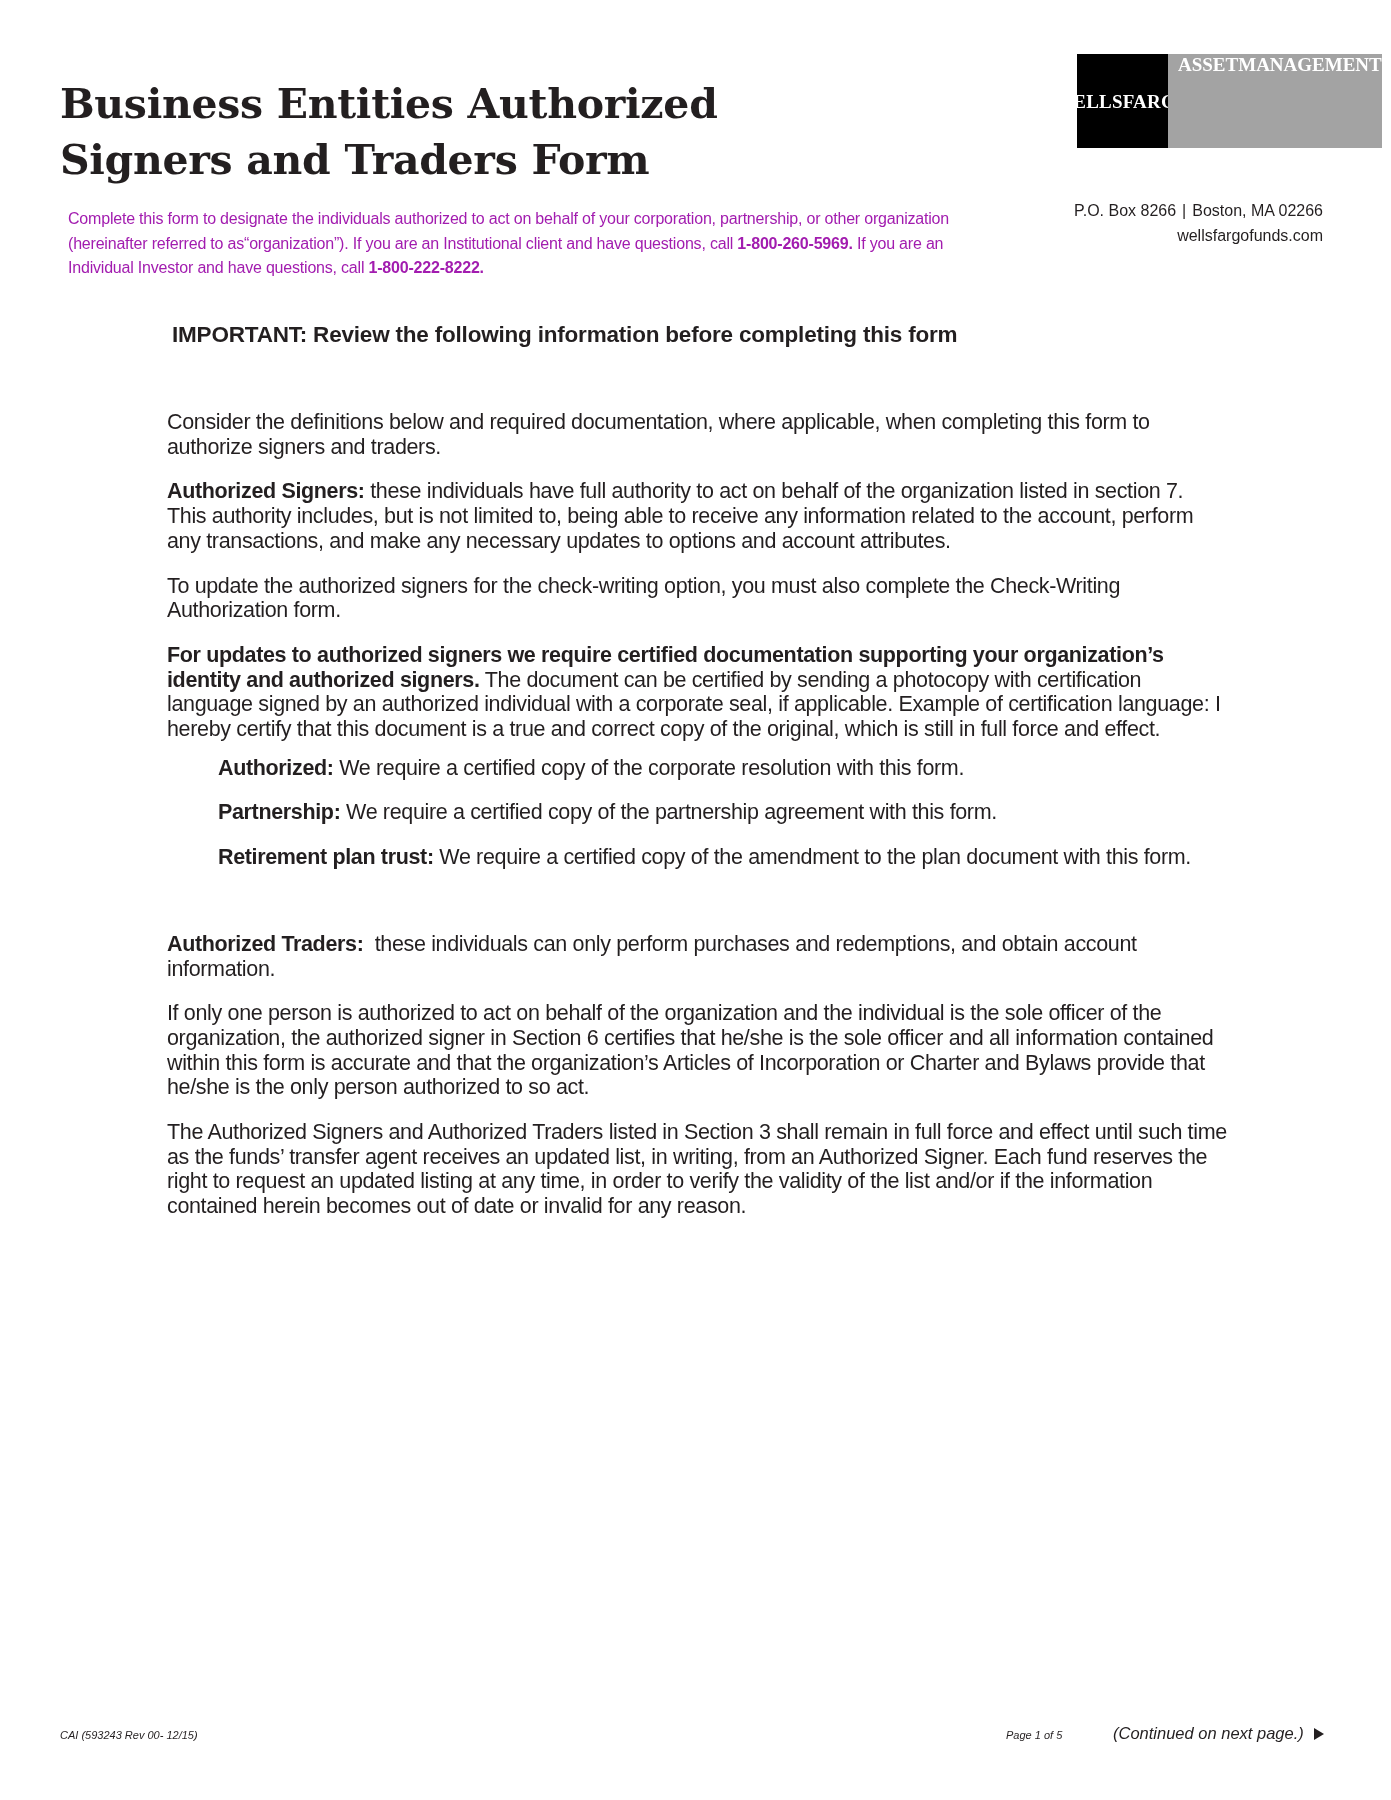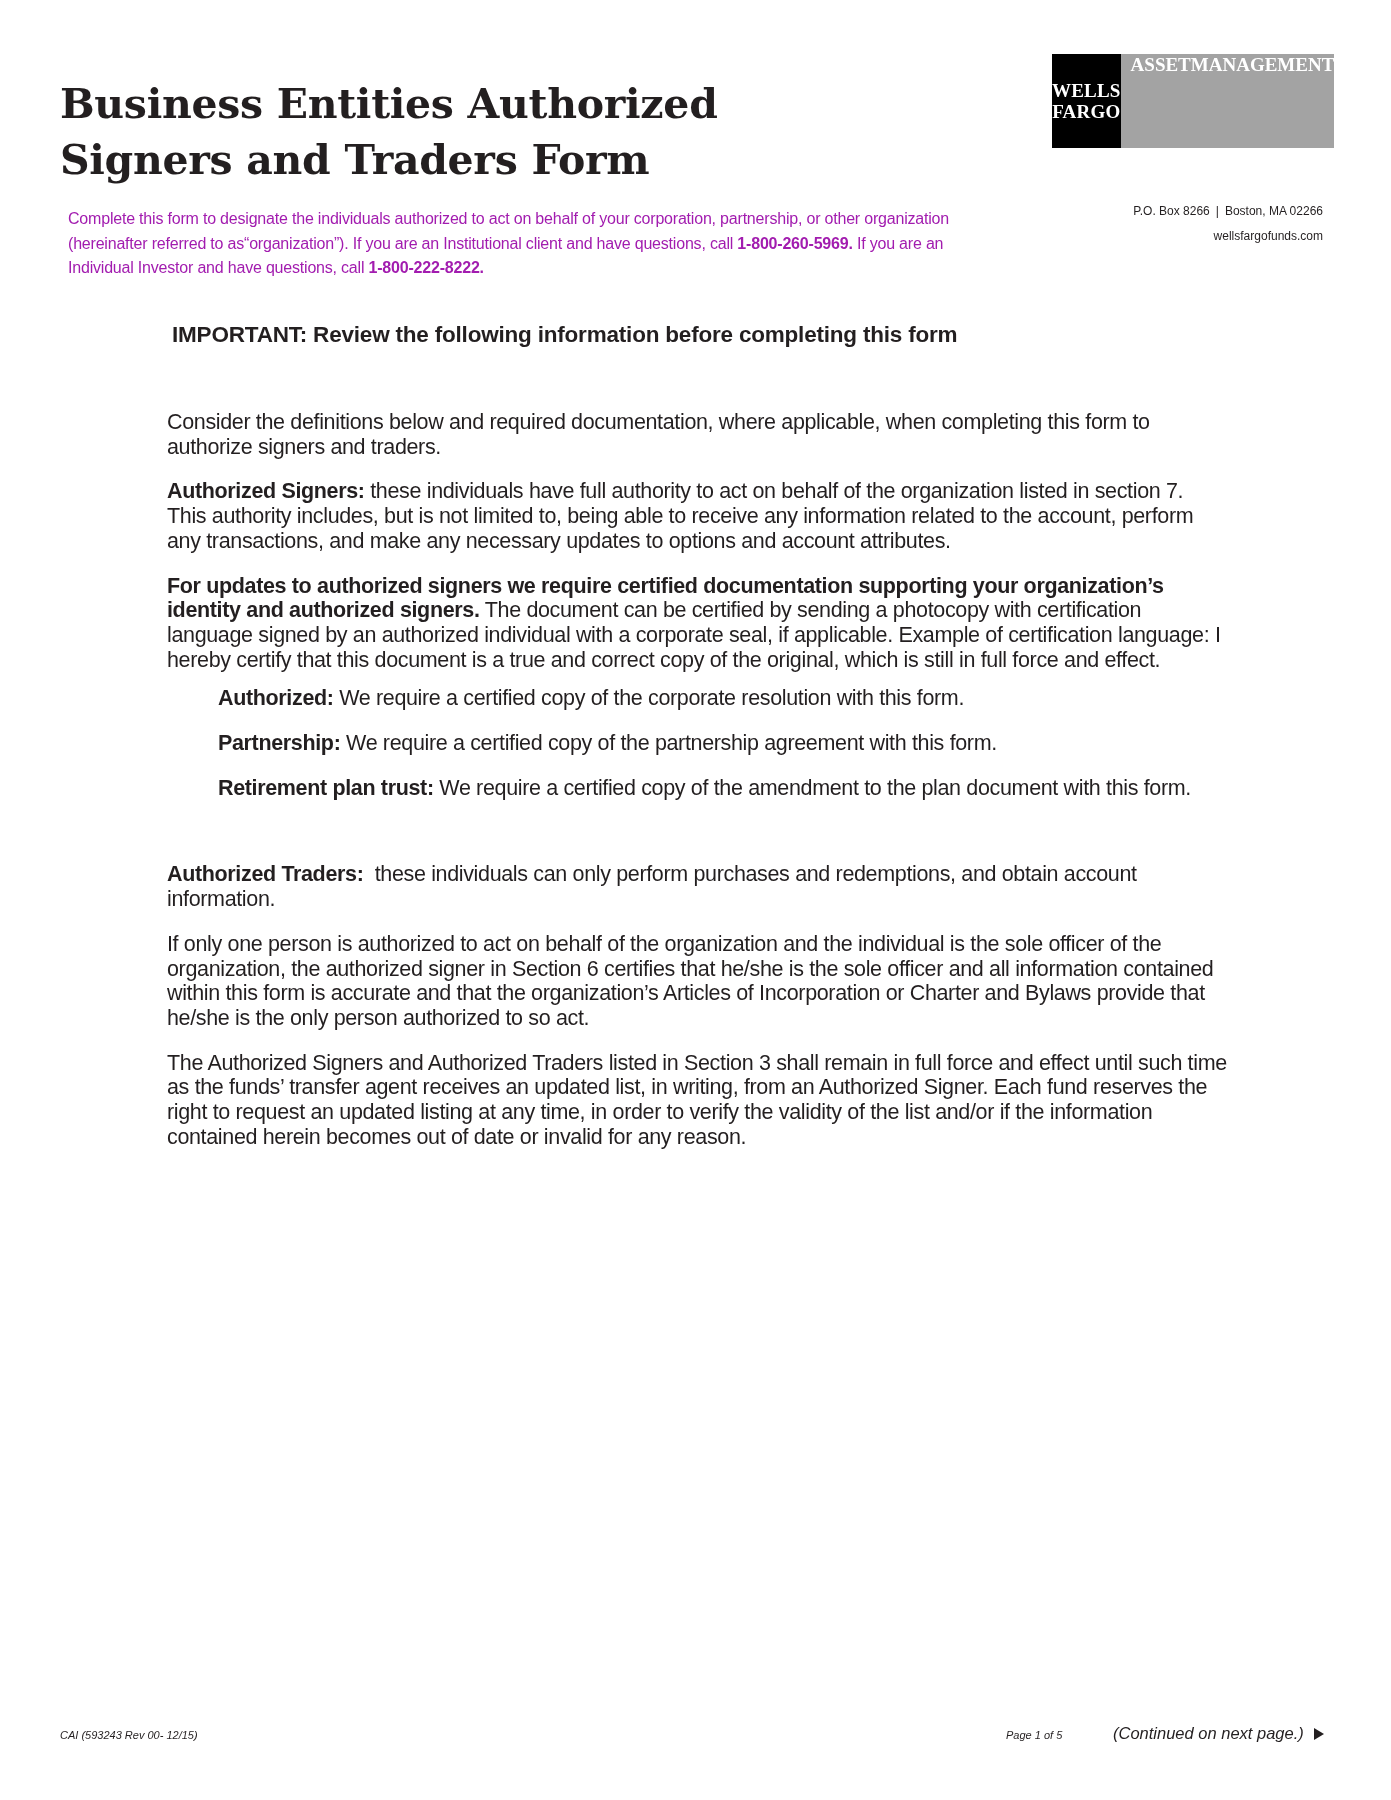--- a/index.html
+++ b/index.html
@@ -3,32 +3,32 @@
   <meta charset="utf-8">
   <style>
     html, body { margin: 0; padding: 0; background: #ffffff; }
     body { width: 1391px; height: 1800px; position: relative; overflow: hidden; color: #231f20; }
     .page { position: absolute; left: 0; top: 0; width: 1391px; height: 1800px; }
 
     .title { position: absolute; left: 60px; top: 76px; margin: 0;
       font-family: "DejaVu Serif", serif; font-weight: bold; font-size: 41px; line-height: 56px; color: #231f20; letter-spacing: -0.3px; }
 
     .logo { position: absolute; left: 1052px; top: 54px; height: 94px; width: 269px; display: flex; }
-    .logo .wf { width: 91px; height: 94px; background: #000; color: #fff; display: flex; flex-direction: column; justify-content: center; align-items: center;
-      font-family: "Liberation Serif", serif; font-weight: bold; font-size: 19px; line-height: 21px; letter-spacing: 0.2px; }
+    .logo .wf { width: 91px; height: 94px; background: #000; color: #fff; display: flex; flex-direction: row; justify-content: center; align-items: center;
+      font-family: "Liberation Serif", serif; font-weight: bold; font-size: 19px; line-height: 21px; letter-spacing: 0.2px; margin-left: 25px; }
     .logo .sep { width: 4px; background: #fff; }
     .logo .am { flex: 1; background: #a3a3a3; color: #fff; display: flex; flex-direction: row; justify-content: center; padding-left: 10px;
       font-family: "Liberation Serif", serif; font-weight: bold; font-size: 19px; line-height: 21px; }
 
     .intro { position: absolute; left: 60px; top: 199px; width: 900px; margin: 8px;
       font-family: "Liberation Sans", sans-serif; font-size: 16px; line-height: 24.5px; color: #a21caf; letter-spacing: -0.2px; }
     .intro b { font-weight: bold; }
 
     .address { position: absolute; right: 68px; top: 199px; text-align: right;
-      font-family: "Liberation Sans", sans-serif; font-size: 12px; line-height: 24.5px; color: #231f20; }
+      font-family: "Liberation Sans", sans-serif; font-size: 16px; line-height: 24.5px; color: #231f20; }
     .address .bar { padding: 0 6px; }
 
     .important { position: absolute; left: 167px; top: 315px; margin: 5px;
       font-family: "Liberation Sans", sans-serif; font-weight: bold; font-size: 22.5px; line-height: 30px; color: #231f20; letter-spacing: -0.2px; }
 
     .body { position: absolute; left: 167px; top: 410px; width: 1060px;
       font-family: "Liberation Sans", sans-serif; font-size: 21.5px; line-height: 24.7px; color: #231f20; letter-spacing: -0.35px; }
     .body p { margin: 0 0 20px 0; }
     .body b { font-weight: bold; }
     .body .indent { margin-left: 51px; }
@@ -76,20 +76,21 @@
     <div>wellsfargofunds.com</div>
   </div>
 
   <h2 class="important">IMPORTANT: Review the following information before completing this form</h2>
 
   <div class="body">
     <p>Consider the definitions below and required documentation, where applicable, when completing this form to authorize signers and traders.</p>
 
     <p><b>Authorized Signers:</b><span> these individuals have full authority to act on behalf of the organization listed in section 7. This authority includes, but is not limited to, being able to receive any information related to the account, perform any transactions, and make any necessary updates to options and account attributes.</span></p>
 
+    <p>To update the authorized signers for the check-writing option, you must also complete the Check-Writing Authorization form.</p>
 
     <p style="margin-bottom:14px"><b>For updates to authorized signers we require certified documentation supporting your organization’s identity and authorized signers.</b><span> The document can be certified by sending a photocopy with certification language signed by an authorized individual with a corporate seal, if applicable. Example of certification language: I hereby certify that this document is a true and correct copy of the original, which is still in full force and effect.</span></p>
 
     <p class="indent"><b>Authorized:</b><span> We require a certified copy of the corporate resolution with this form.</span></p>
     <p class="indent"><b>Partnership:</b><span> We require a certified copy of the partnership agreement with this form.</span></p>
     <p class="indent"><b>Retirement plan trust:</b><span> We require a certified copy of the amendment to the plan document with this form.</span></p>
 
     <div class="gap"></div>
 
     <p style="white-space:pre-wrap"><b>Authorized Traders:</b><span>  these individuals can only perform purchases and redemptions, and obtain account information.</span></p>

